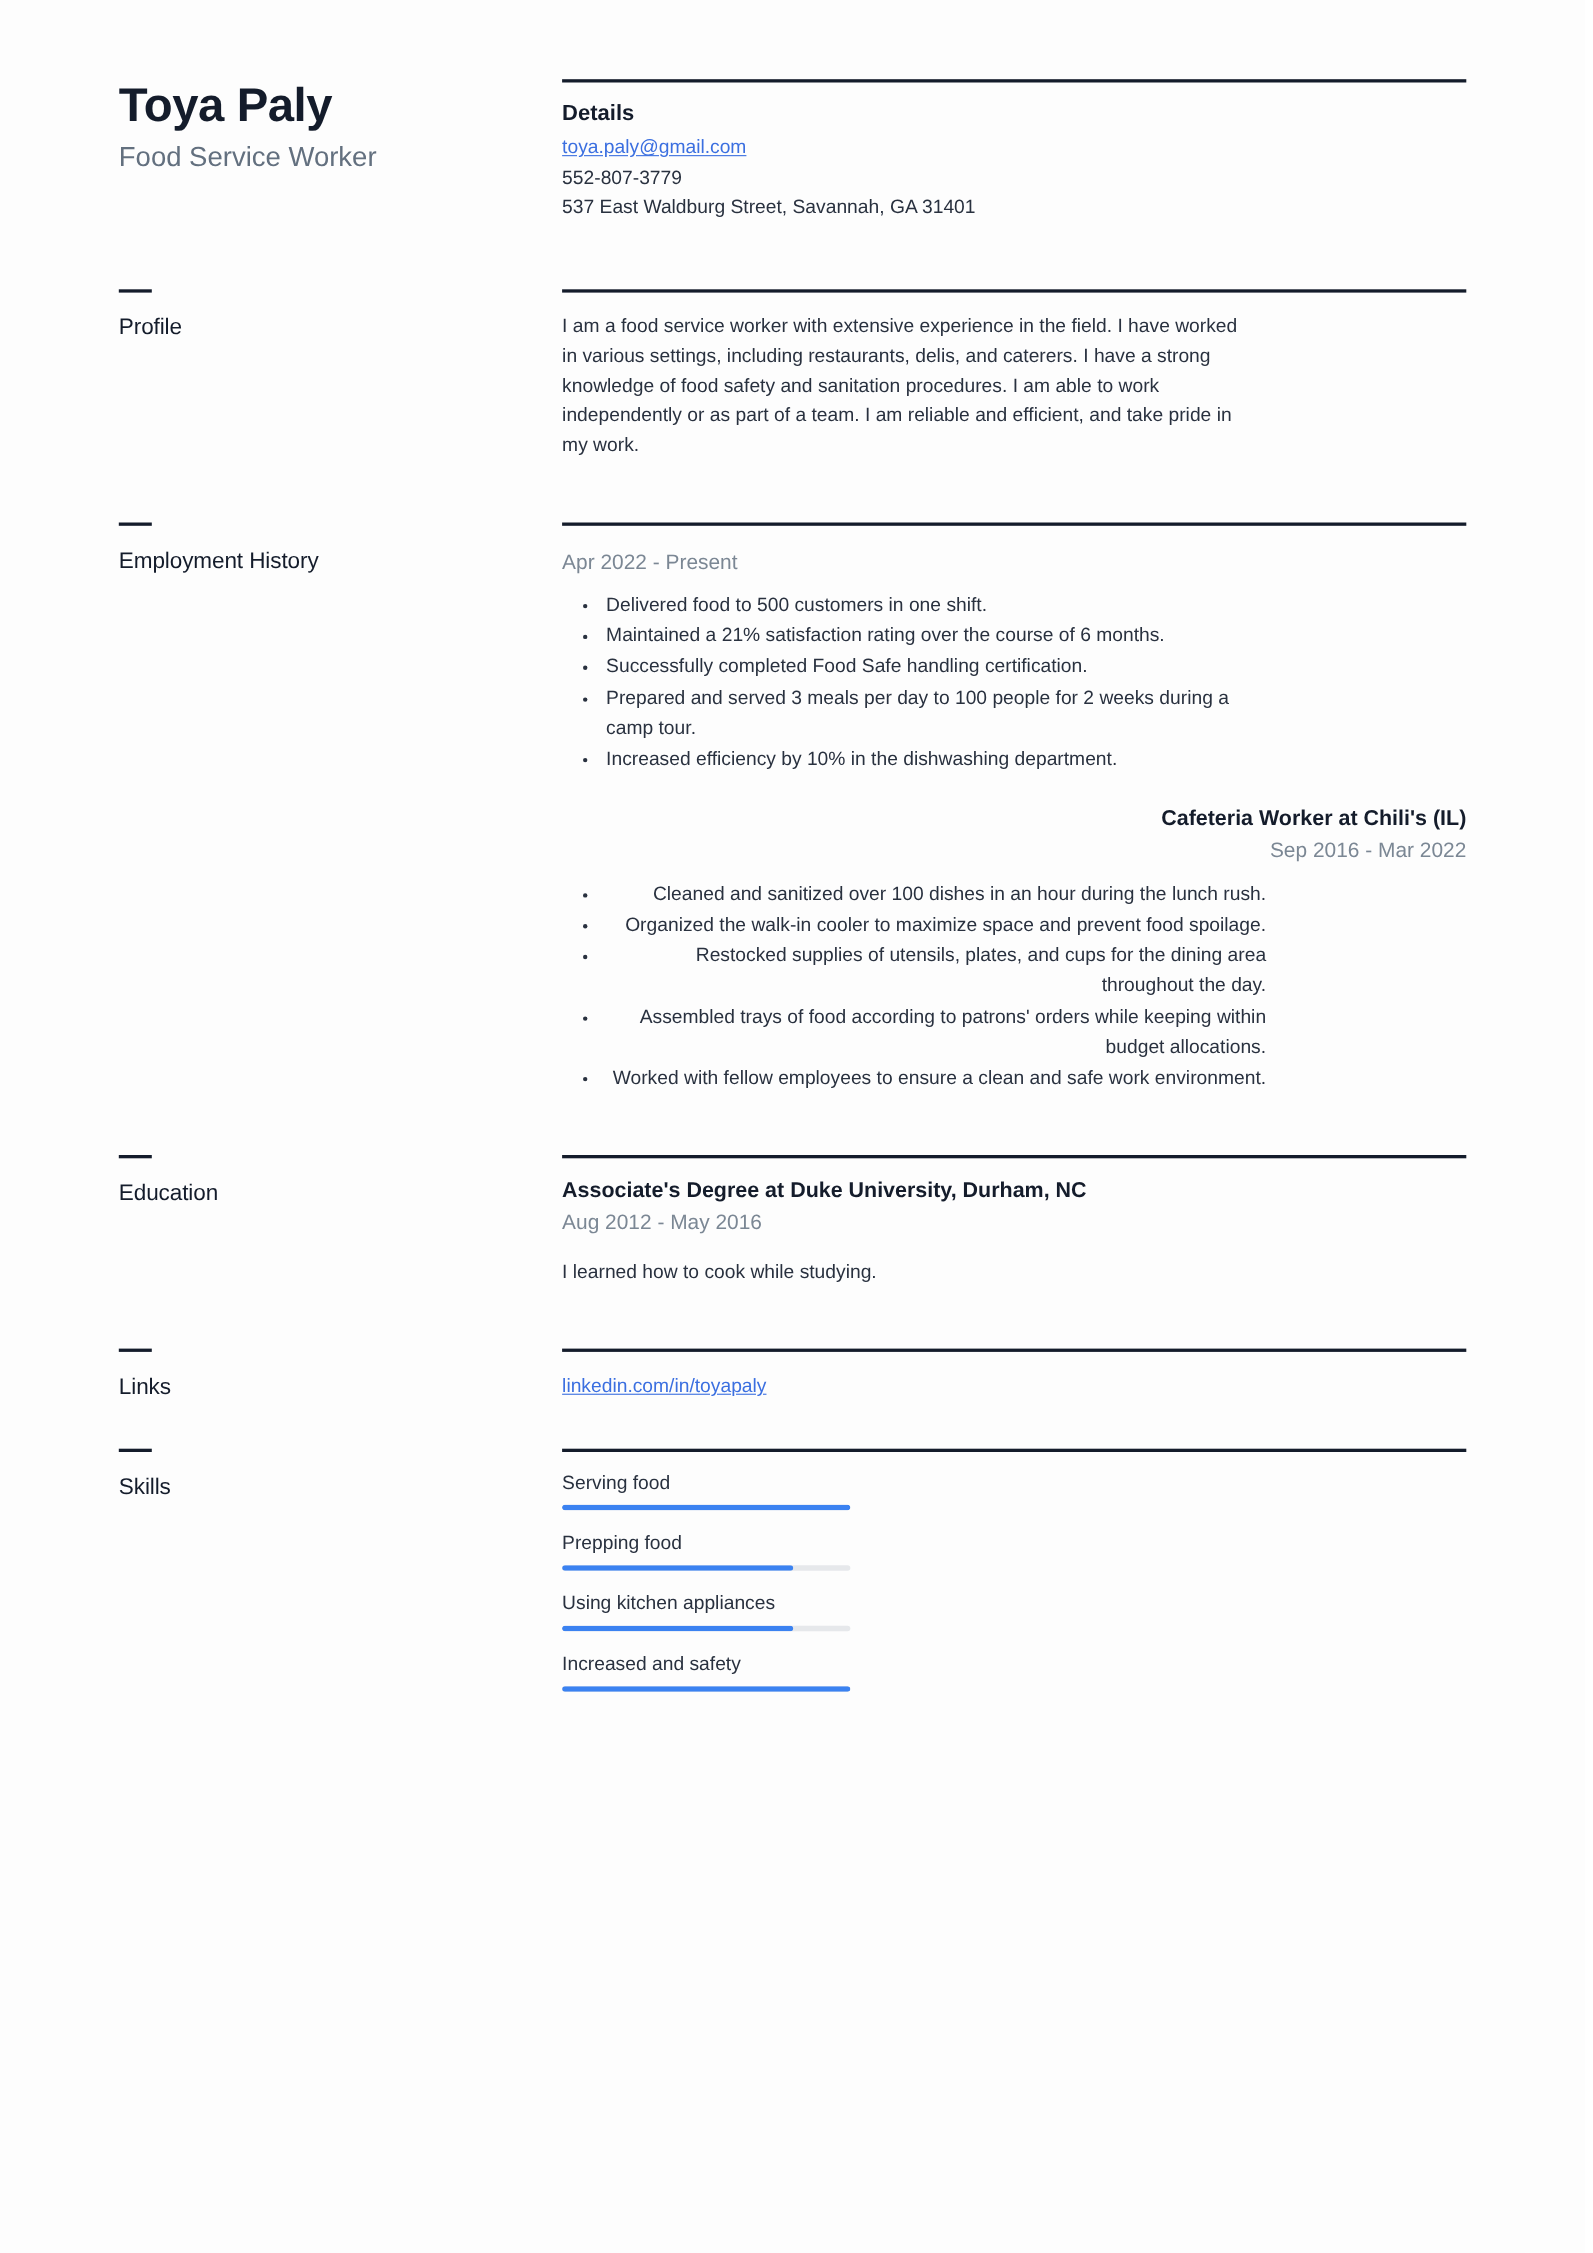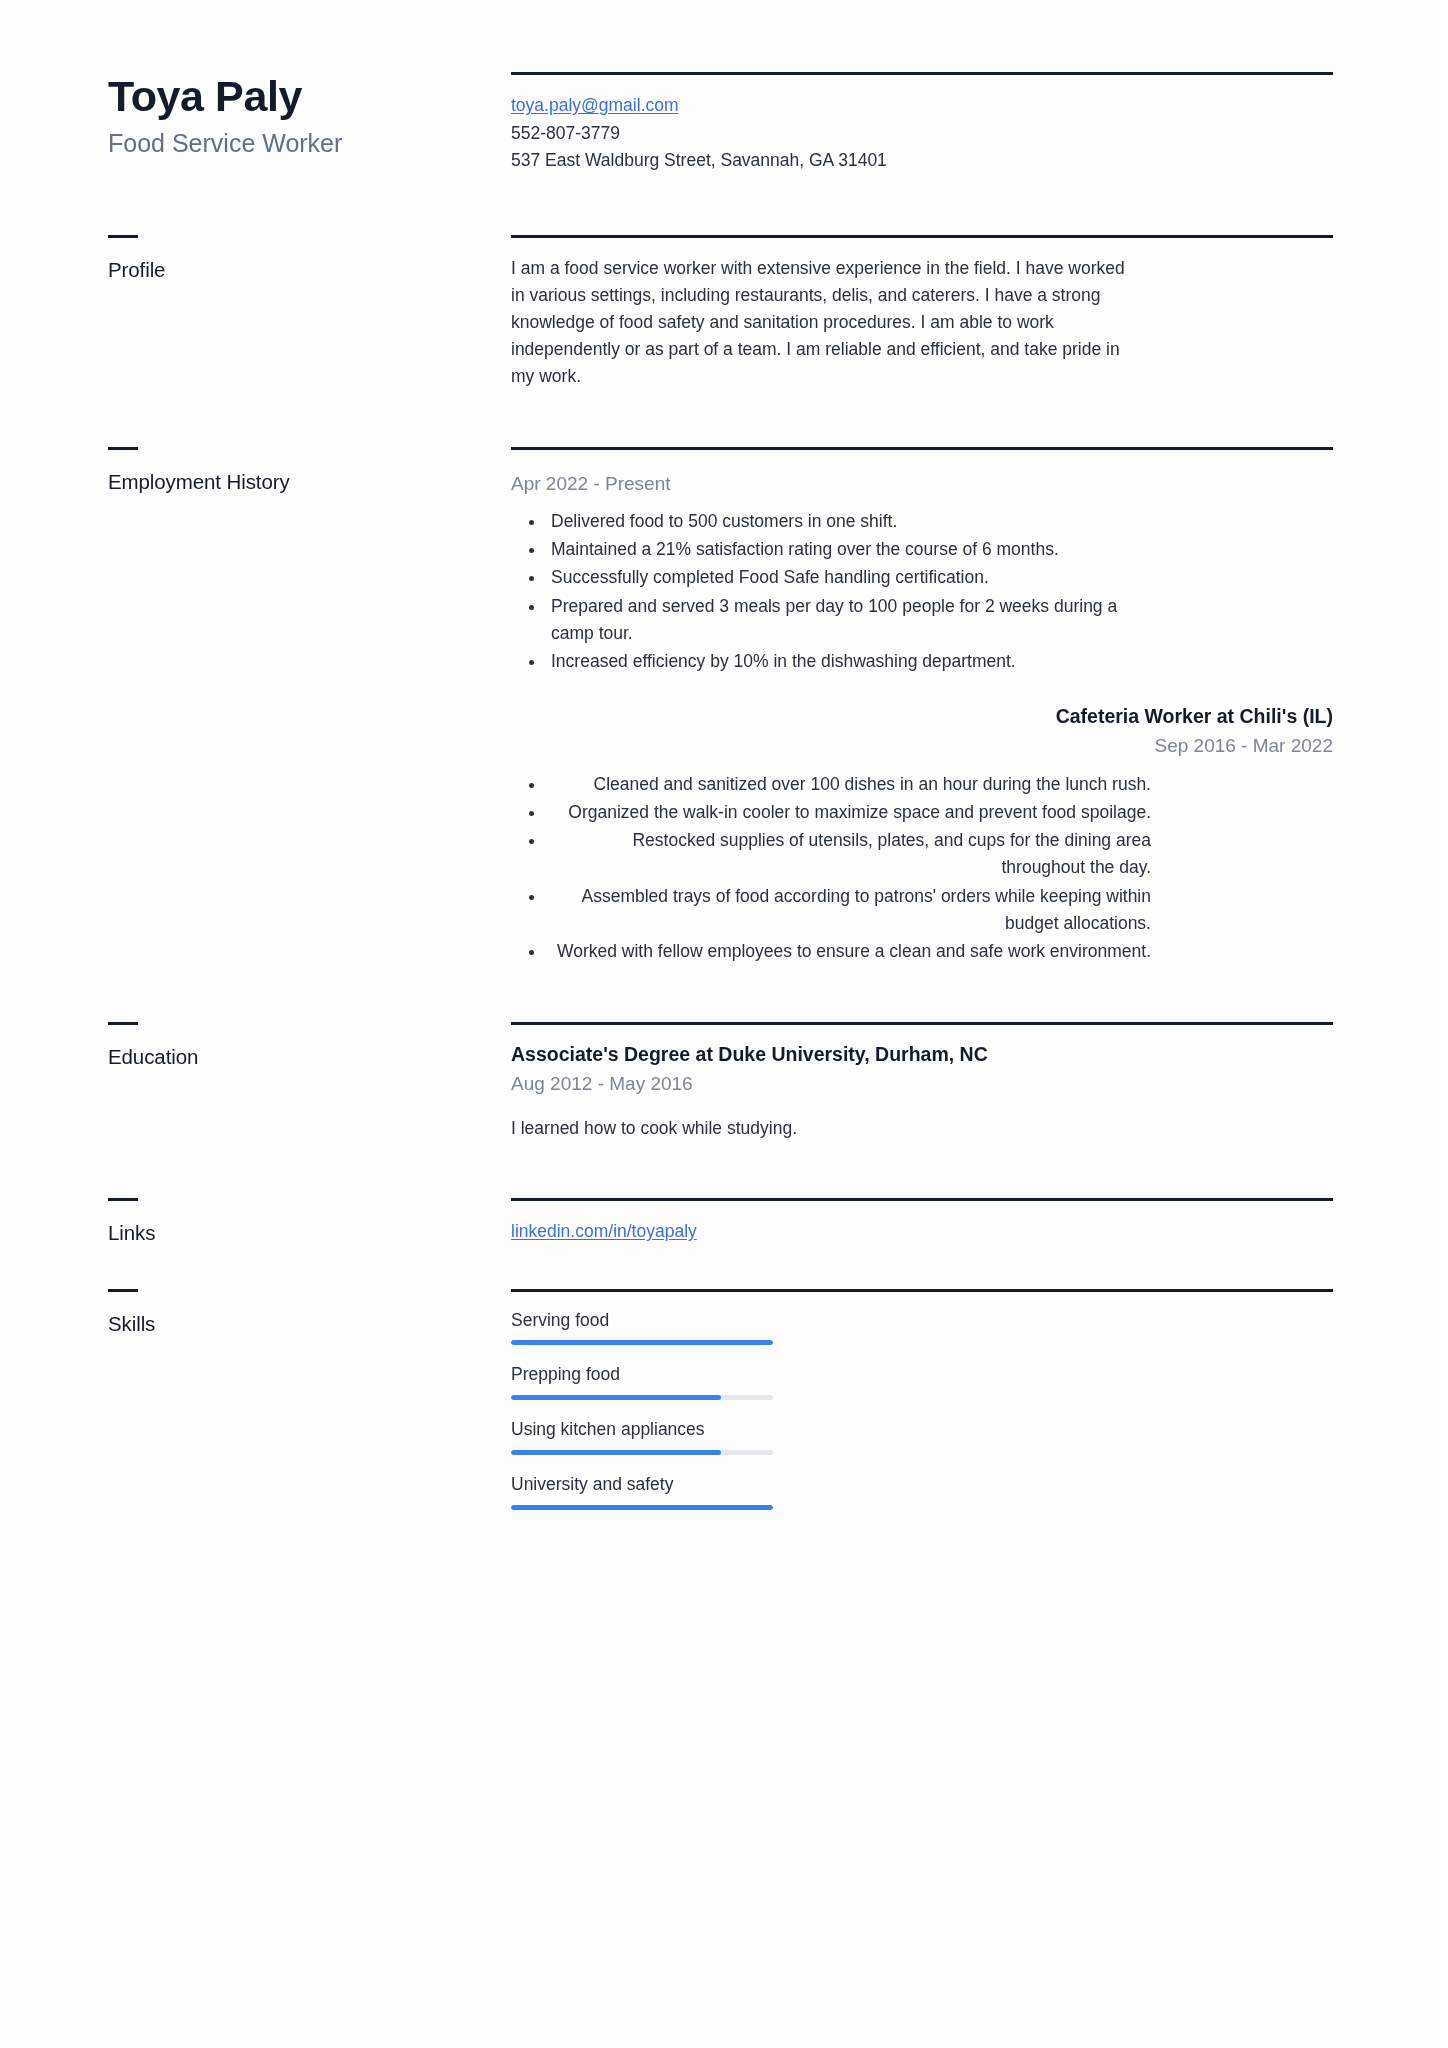--- a/index.html
+++ b/index.html
@@ -173,20 +173,21 @@
   <div class="resume">
 
     <div class="col-left">
       <div class="name">Toya Paly</div>
       <div class="job-title">Food Service Worker</div>
     </div>
     <div></div>
     <div class="col-right">
       <div class="rule"></div>
       <div class="sec-body">
+        <div class="details-heading">Details</div>
         <div class="detail-line">
           <a class="link" href="#">toya.paly@gmail.com</a>
         </div>
         <div class="detail-line">552-807-3779</div>
         <div class="detail-line">537 East Waldburg Street, Savannah, GA 31401</div>
       </div>
     </div>
 
     <div class="col-left block-gap-profile">
       <div class="side-section">
@@ -290,21 +291,21 @@
               <div class="skill-fill" style="width: 80%;"></div>
             </div>
           </div>
           <div class="skill">
             <div class="skill-name">Using kitchen appliances</div>
             <div class="skill-track">
               <div class="skill-fill" style="width: 80%;"></div>
             </div>
           </div>
           <div class="skill">
-            <div class="skill-name">University and safety</div>
+            <div class="skill-name">Increased and safety</div>
             <div class="skill-track">
               <div class="skill-fill" style="width: 100%;"></div>
             </div>
           </div>
         </div>
     </div>
 
   </div>
 </div>
 

